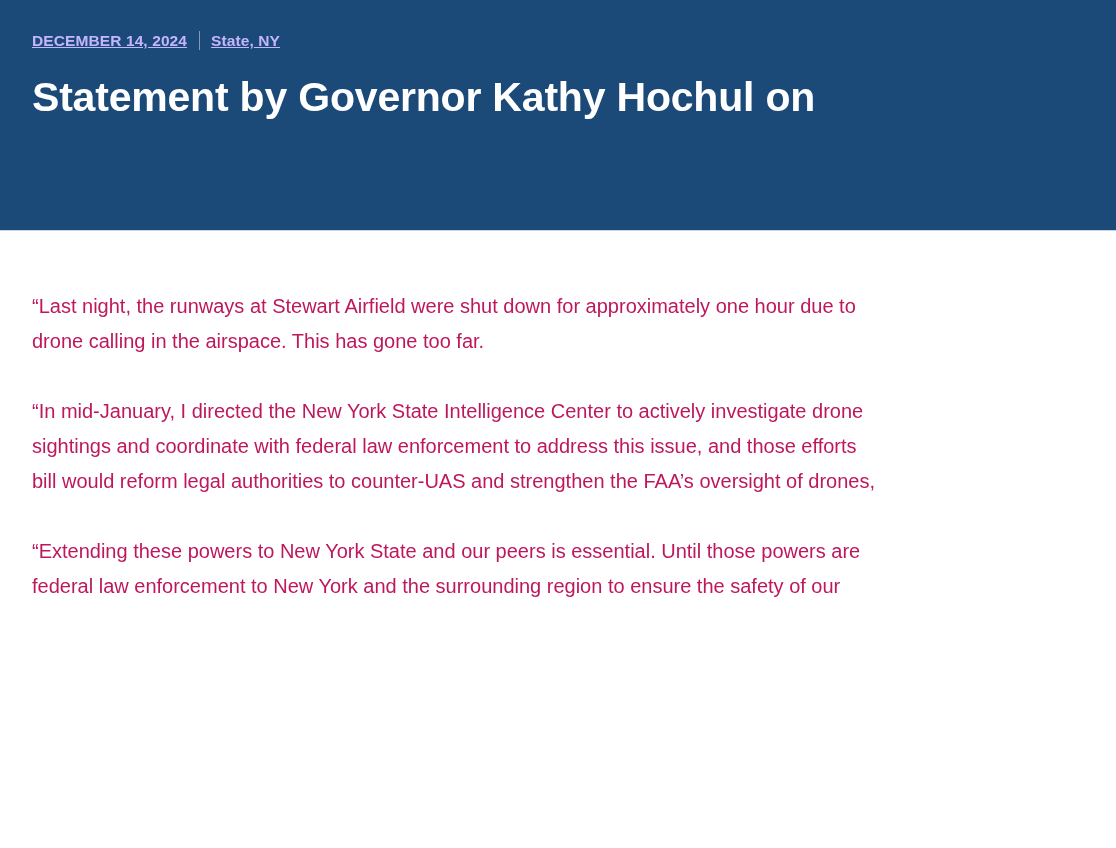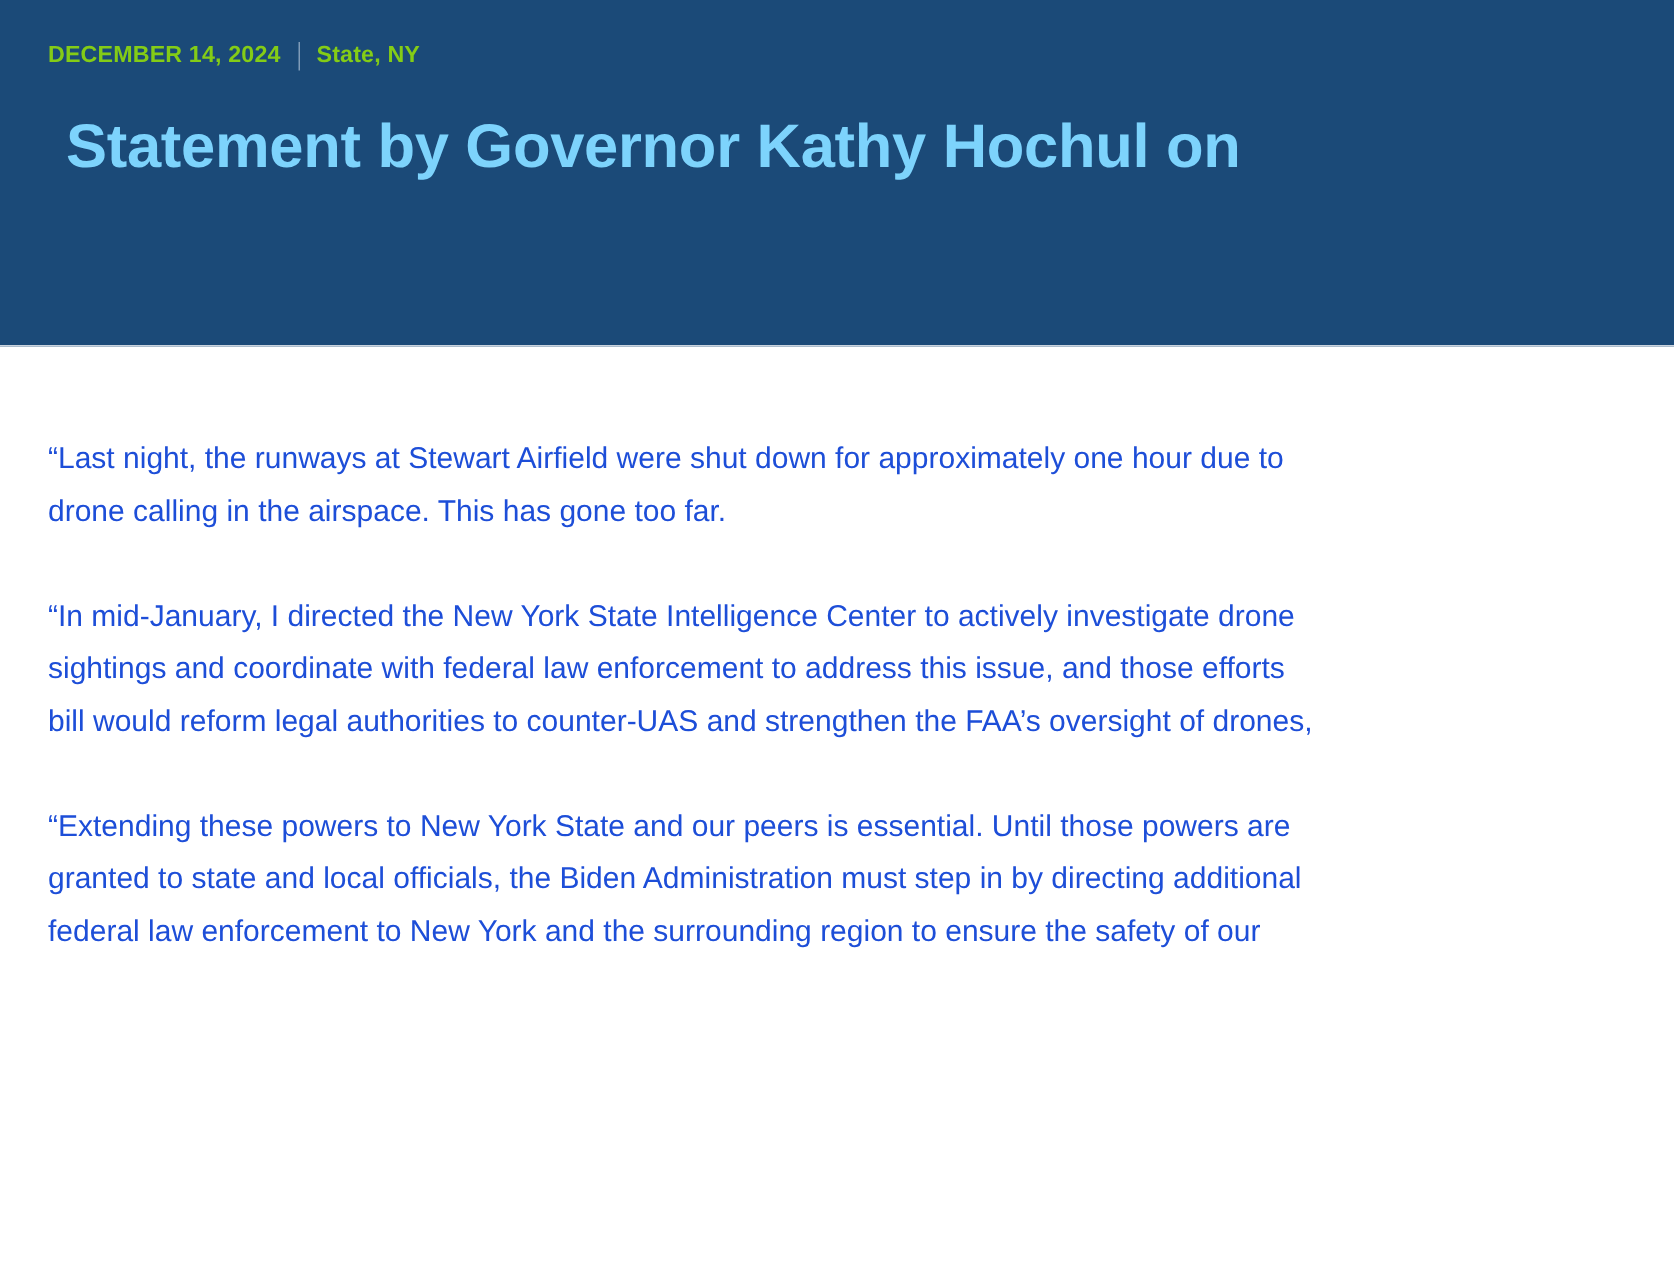--- a/index.html
+++ b/index.html
@@ -20,51 +20,52 @@
       height: 231px;
       background: #1b4a78;
       border-bottom: 1px solid #c9d3de;
     }
     .meta {
       position: absolute;
       left: 32px;
       top: 28px;
       height: 22px;
       display: flex;
-      align-items: flex-start;
-      color: #84cc16;
+      align-items: flex-end;
+      color: #c4b5fd;
       font-size: 15.5px;
       font-weight: bold;
       letter-spacing: 0.1px;
+      text-decoration: underline;
     }
     .meta .divider {
       display: inline-block;
       width: 1px;
       height: 19px;
       background: #7f9bb8;
       margin: 0 11px 0 12px;
     }
     .title {
       position: absolute;
-      left: 44px;
+      left: 32px;
       top: 71px;
       width: 1040px;
-      color: #7dd3fc;
+      color: #ffffff;
       font-size: 41px;
       font-weight: bold;
       line-height: 52px;
       letter-spacing: -0.2px;
     }
     .title .tline { display: block; white-space: nowrap; }
     .article {
       position: absolute;
       left: 32px;
       top: 289px;
       width: 1070px;
-      color: #1d4ed8;
+      color: #be185d;
       font-size: 20px;
       line-height: 35px;
     }
     .para { margin-bottom: 35px; }
     .para .line { display: block; white-space: nowrap; height: 35px; }
   </style>
 </head>
 <body>
 
 <header class="header">
@@ -83,16 +84,15 @@
     <span class="line">“Last night, the runways at Stewart Airfield were shut down for approximately one hour due to</span>
     <span class="line">drone calling in the airspace. This has gone too far.</span>
   </p>
   <p class="para">
     <span class="line">“In mid-January, I directed the New York State Intelligence Center to actively investigate drone</span>
     <span class="line">sightings and coordinate with federal law enforcement to address this issue, and those efforts</span>
     <span class="line">bill would reform legal authorities to counter-UAS and strengthen the FAA’s oversight of drones,</span>
   </p>
   <p class="para">
     <span class="line">“Extending these powers to New York State and our peers is essential. Until those powers are</span>
-    <span class="line">granted to state and local officials, the Biden Administration must step in by directing additional</span>
     <span class="line">federal law enforcement to New York and the surrounding region to ensure the safety of our</span>
   </p>
 </main>
 
 </body></html>

